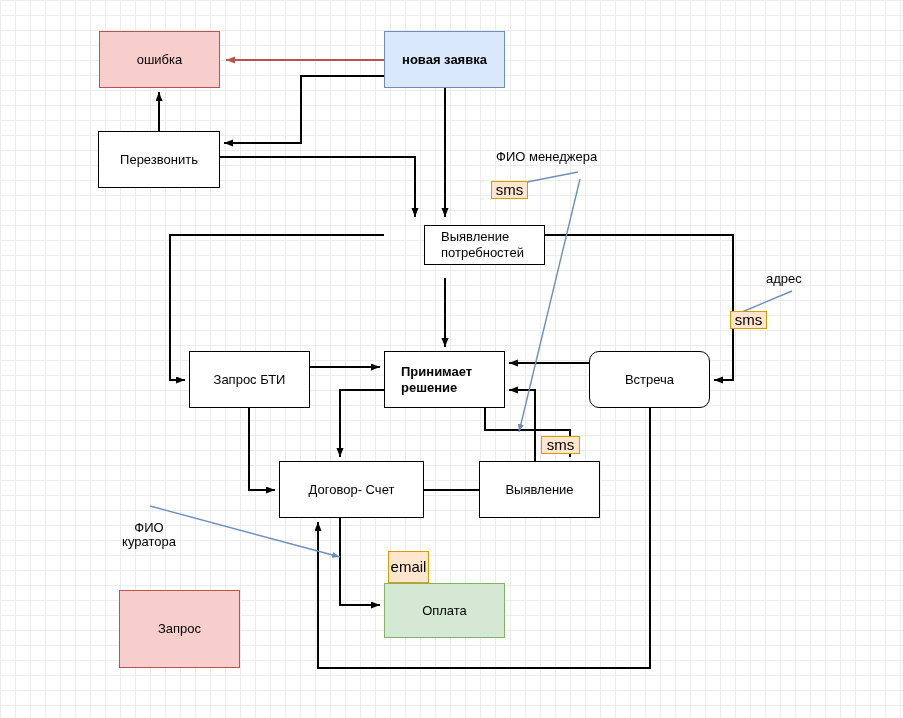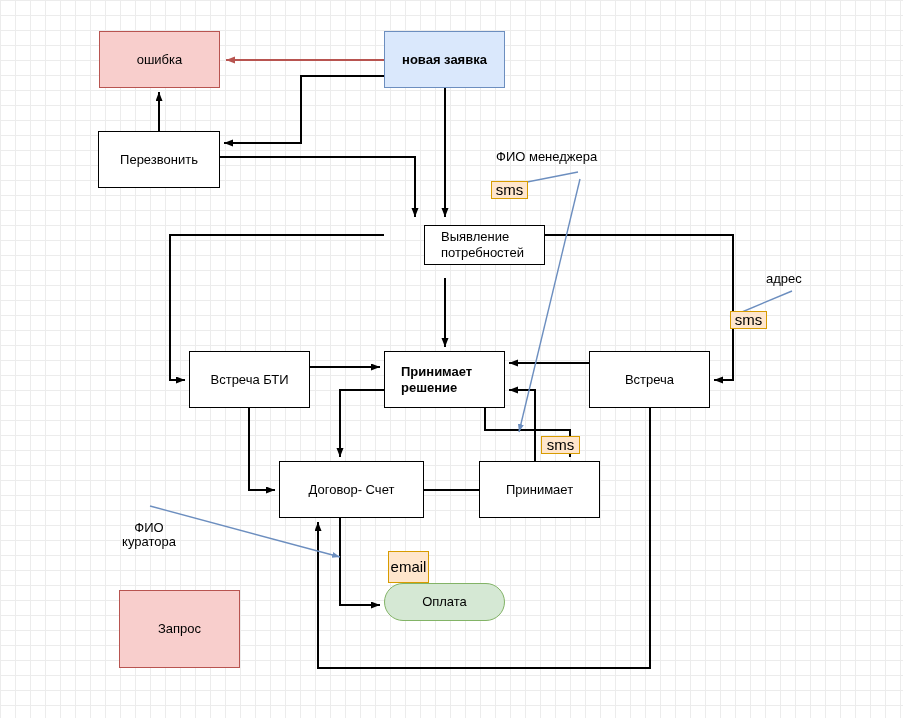--- a/index.html
+++ b/index.html
@@ -118,40 +118,40 @@
 
   <div class="node white" style="left:98px; top:131px; width:122px; height:57px;">
     <span>Перезвонить</span>
   </div>
 
   <div class="node white" style="left:384px; top:225px; width:121px; height:40px;margin-left:40px;">
     <span>Выявление потребностей</span>
   </div>
 
   <div class="node white" style="left:189px; top:351px; width:121px; height:57px;">
-    <span>Встреча БТИ</span>
+    <span>Запрос БТИ</span>
   </div>
 
   <div class="node white" style="left:384px; top:351px; width:121px; height:57px;font-weight:bold;">
     <span>Принимает решение</span>
   </div>
 
-  <div class="node white" style="left:589px; top:351px; width:121px; height:57px;">
+  <div class="node white" style="left:589px; top:351px; width:121px; height:57px;border-radius:10px;">
     <span>Встреча</span>
   </div>
 
   <div class="node white" style="left:279px; top:461px; width:145px; height:57px;">
     <span>Договор- Счет</span>
   </div>
 
   <div class="node white" style="left:479px; top:461px; width:121px; height:57px;">
-    <span>Принимает</span>
+    <span>Выявление</span>
   </div>
 
-  <div class="node green" style="left:384px; top:583px; width:121px; height:38px;border-radius:19px;">
+  <div class="node green" style="left:384px; top:583px; width:121px; height:55px;">
     <span>Оплата</span>
   </div>
 
   <div class="node pink" style="left:119px; top:590px; width:121px; height:78px;">
     <span>Запрос</span>
   </div>
 
   <div class="badge" style="left:447px; top:181px; width:37px; height:18px;">sms</div>
   <div class="badge" style="left:686px; top:311px; width:37px; height:18px;">sms</div>
   <div class="badge" style="left:497px; top:436px; width:39px; height:18px;">sms</div>

